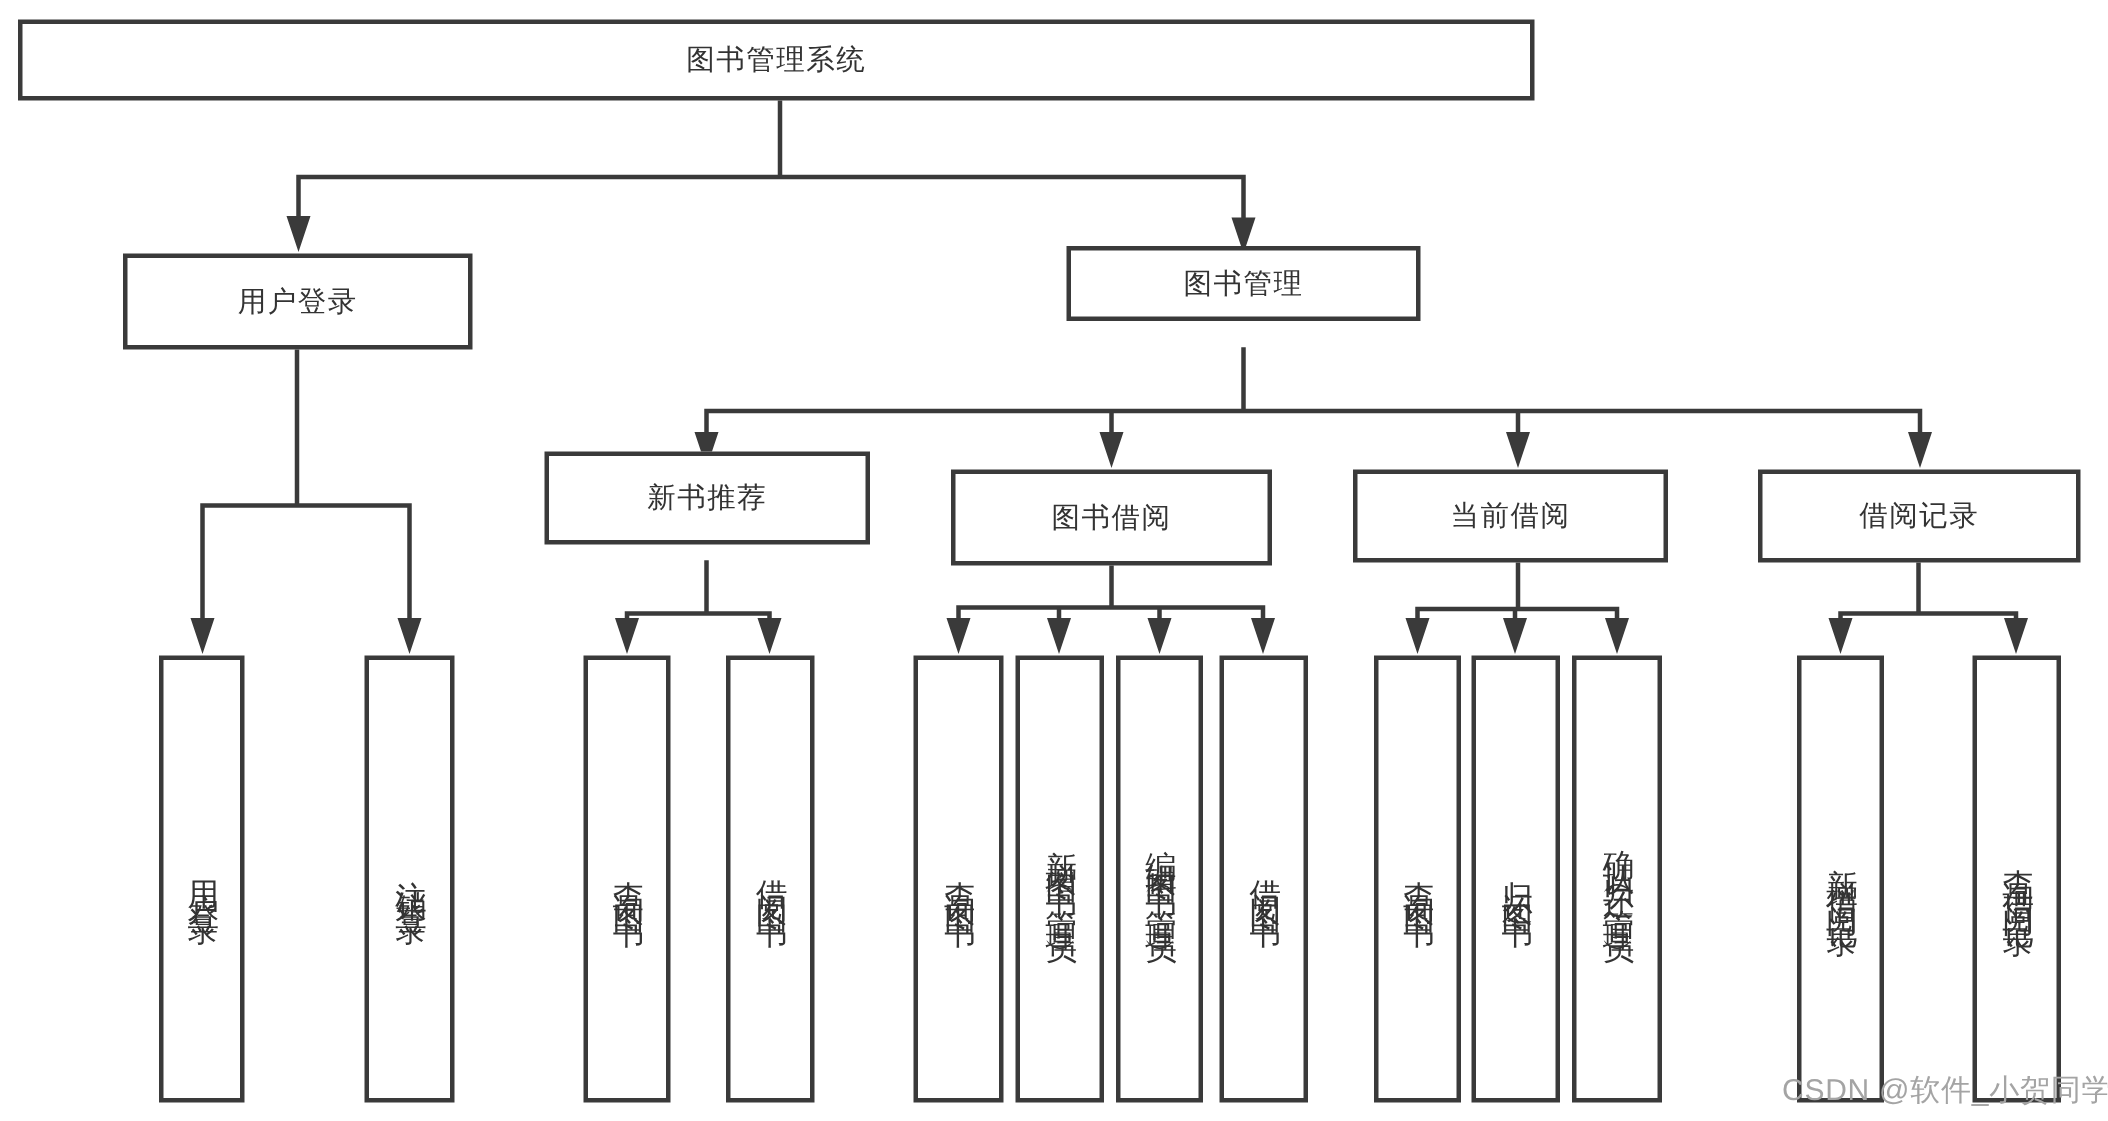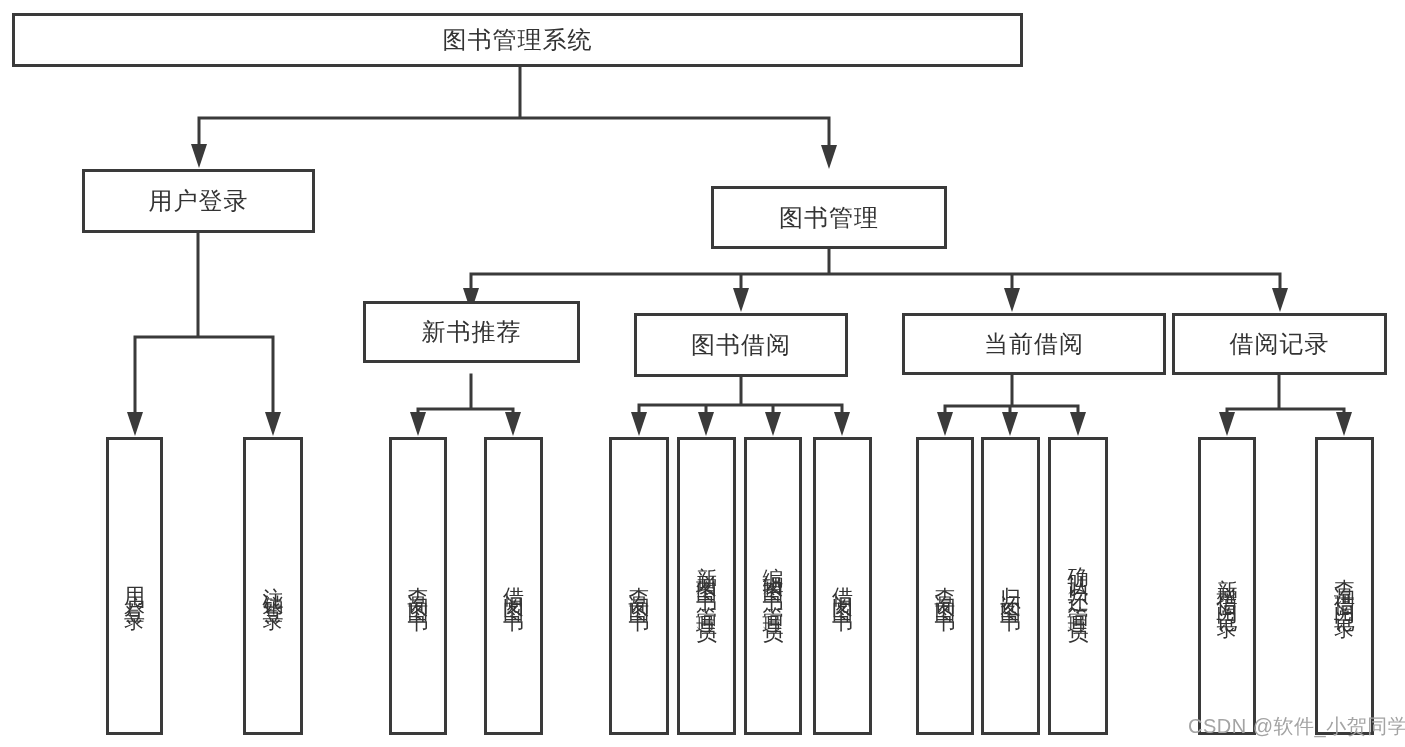--- a/index.html
+++ b/index.html
@@ -22,21 +22,21 @@
     z-index: 1;
   }
   .node {
     position: absolute;
     box-sizing: border-box;
     border: 3px solid #3a3a3a;
     background: #ffffff;
     display: flex;
     align-items: center;
     justify-content: center;
-    font-size: 24px;
+    font-size: 19px;
     letter-spacing: 1px;
     color: #333333;
     z-index: 2;
     white-space: nowrap;
   }
   .leaf {
     position: absolute;
     box-sizing: border-box;
     top: 437px;
     height: 298px;
@@ -50,24 +50,24 @@
   .leaf .vtext {
     writing-mode: vertical-rl;
     text-orientation: mixed;
     font-size: 21px;
     letter-spacing: 8px;
     color: #333333;
     white-space: nowrap;
   }
   #n-root        { left: 12px;   top: 13px;  width: 1011px; height: 54px; }
   #n-user-login  { left: 82px;   top: 169px; width: 233px;  height: 64px; }
-  #n-book-mgmt   { left: 711px;  top: 186px; width: 236px;  height: 63px; }
+  #n-book-mgmt   { left: 711px;  top: 164px; width: 236px;  height: 50px; }
   #n-new-rec     { left: 363px;  top: 301px; width: 217px;  height: 62px; }
   #n-borrow      { left: 634px;  top: 313px; width: 214px;  height: 64px; }
-  #n-current     { left: 902px;  top: 313px; width: 264px;  height: 62px; }
+  #n-current     { left: 902px;  top: 313px; width: 210px;  height: 62px; }
   #n-records     { left: 1172px; top: 313px; width: 215px;  height: 62px; }
 
   #l-u1 { left: 106px;  width: 57px; }
   #l-u2 { left: 243px;  width: 60px; }
   #l-n1 { left: 389px;  width: 58px; }
   #l-n2 { left: 484px;  width: 59px; }
   #l-b1 { left: 609px;  width: 60px; }
   #l-b2 { left: 677px;  width: 59px; }
   #l-b3 { left: 744px;  width: 58px; }
   #l-b4 { left: 813px;  width: 59px; }

